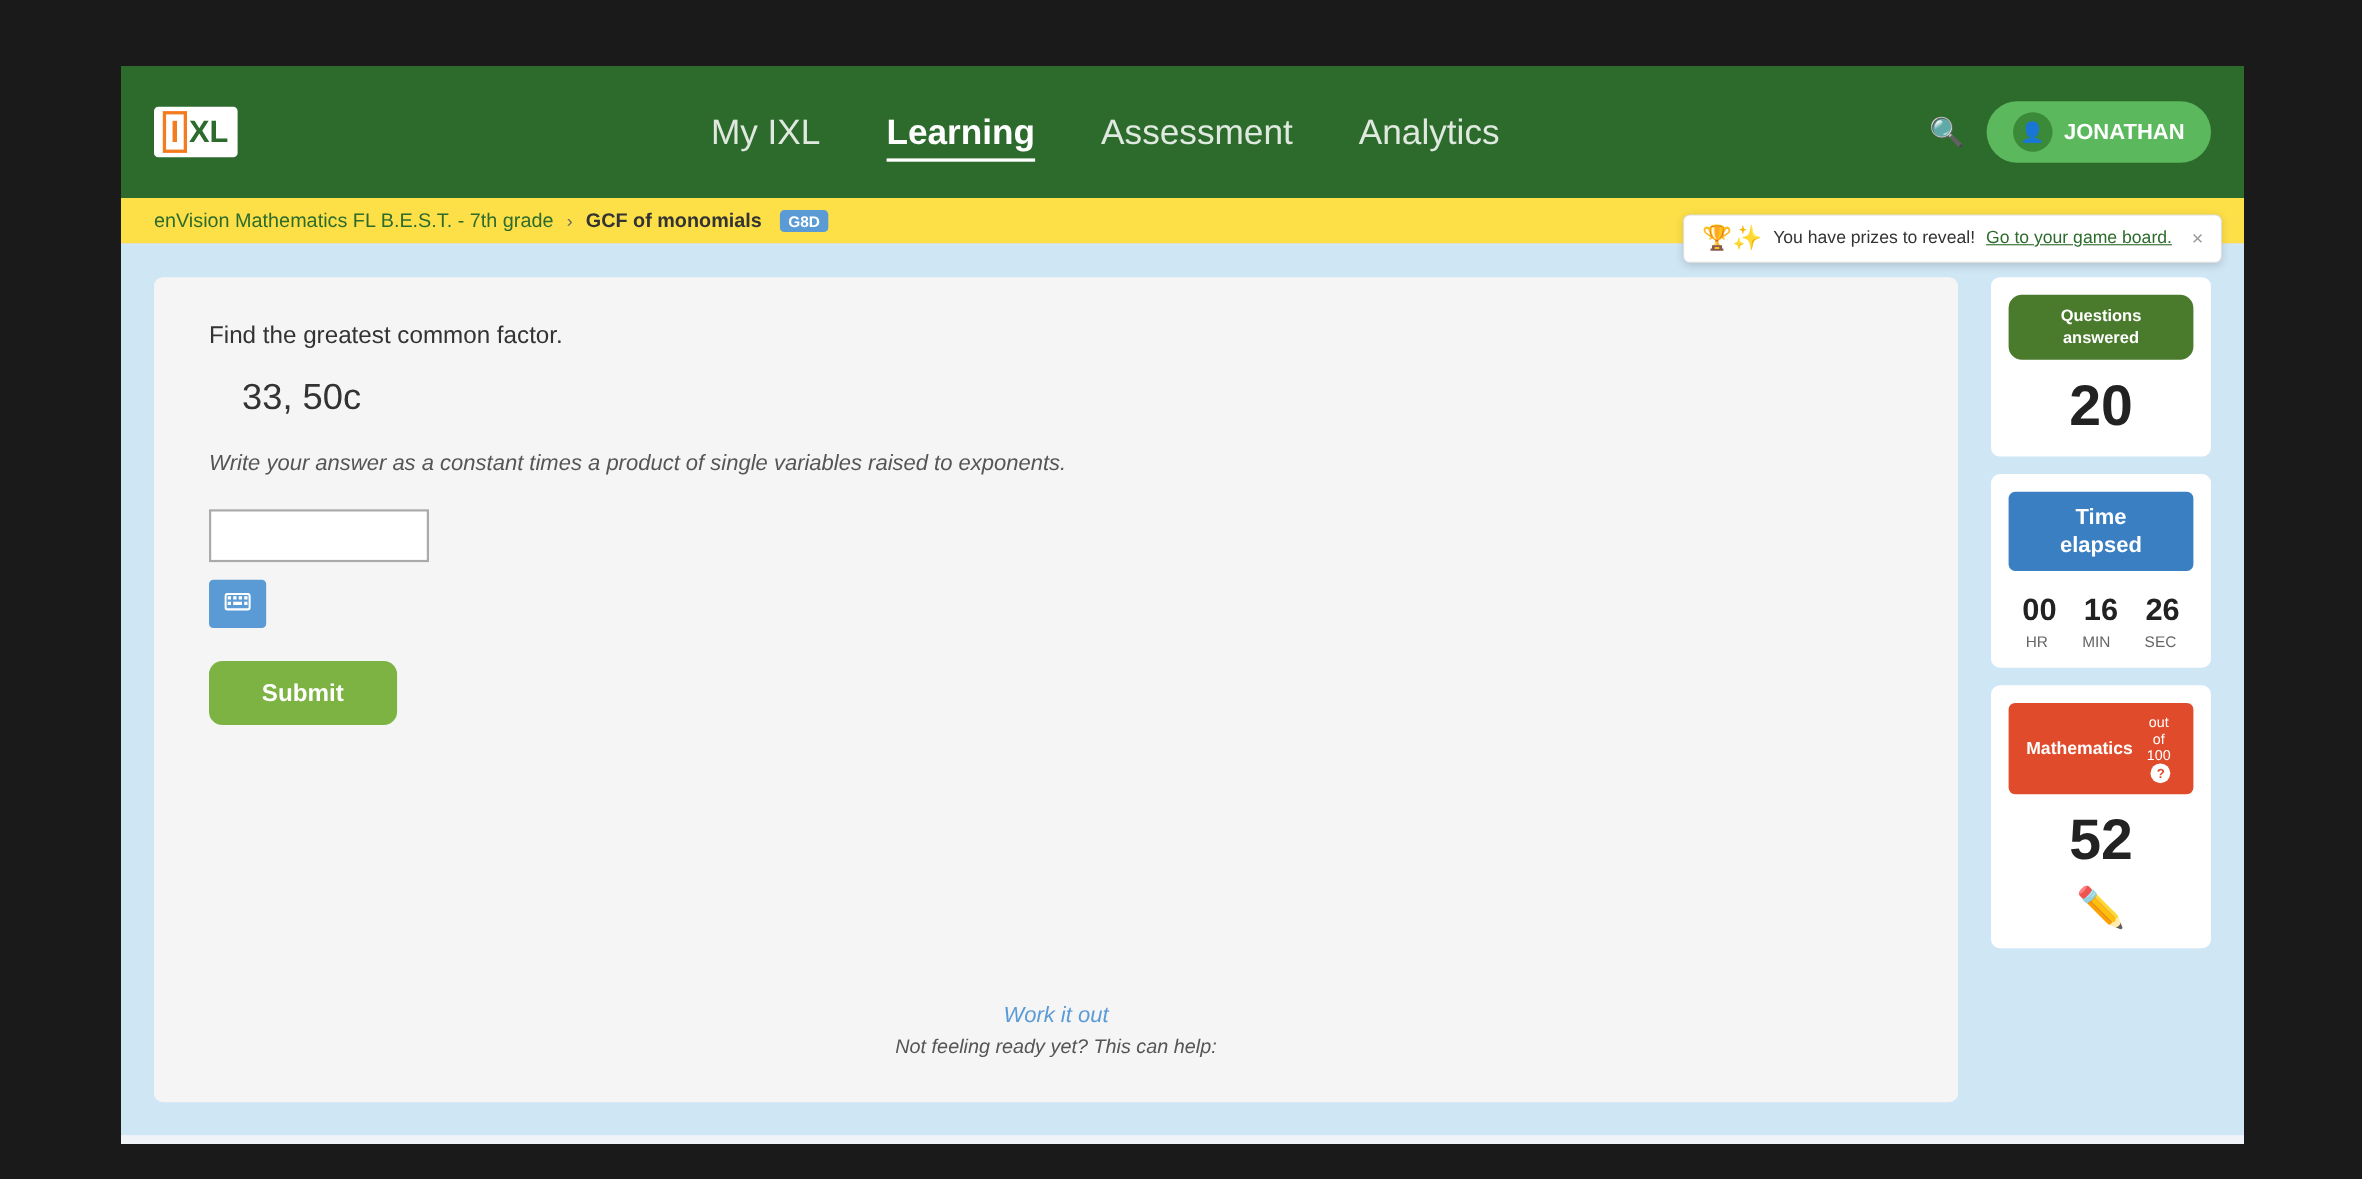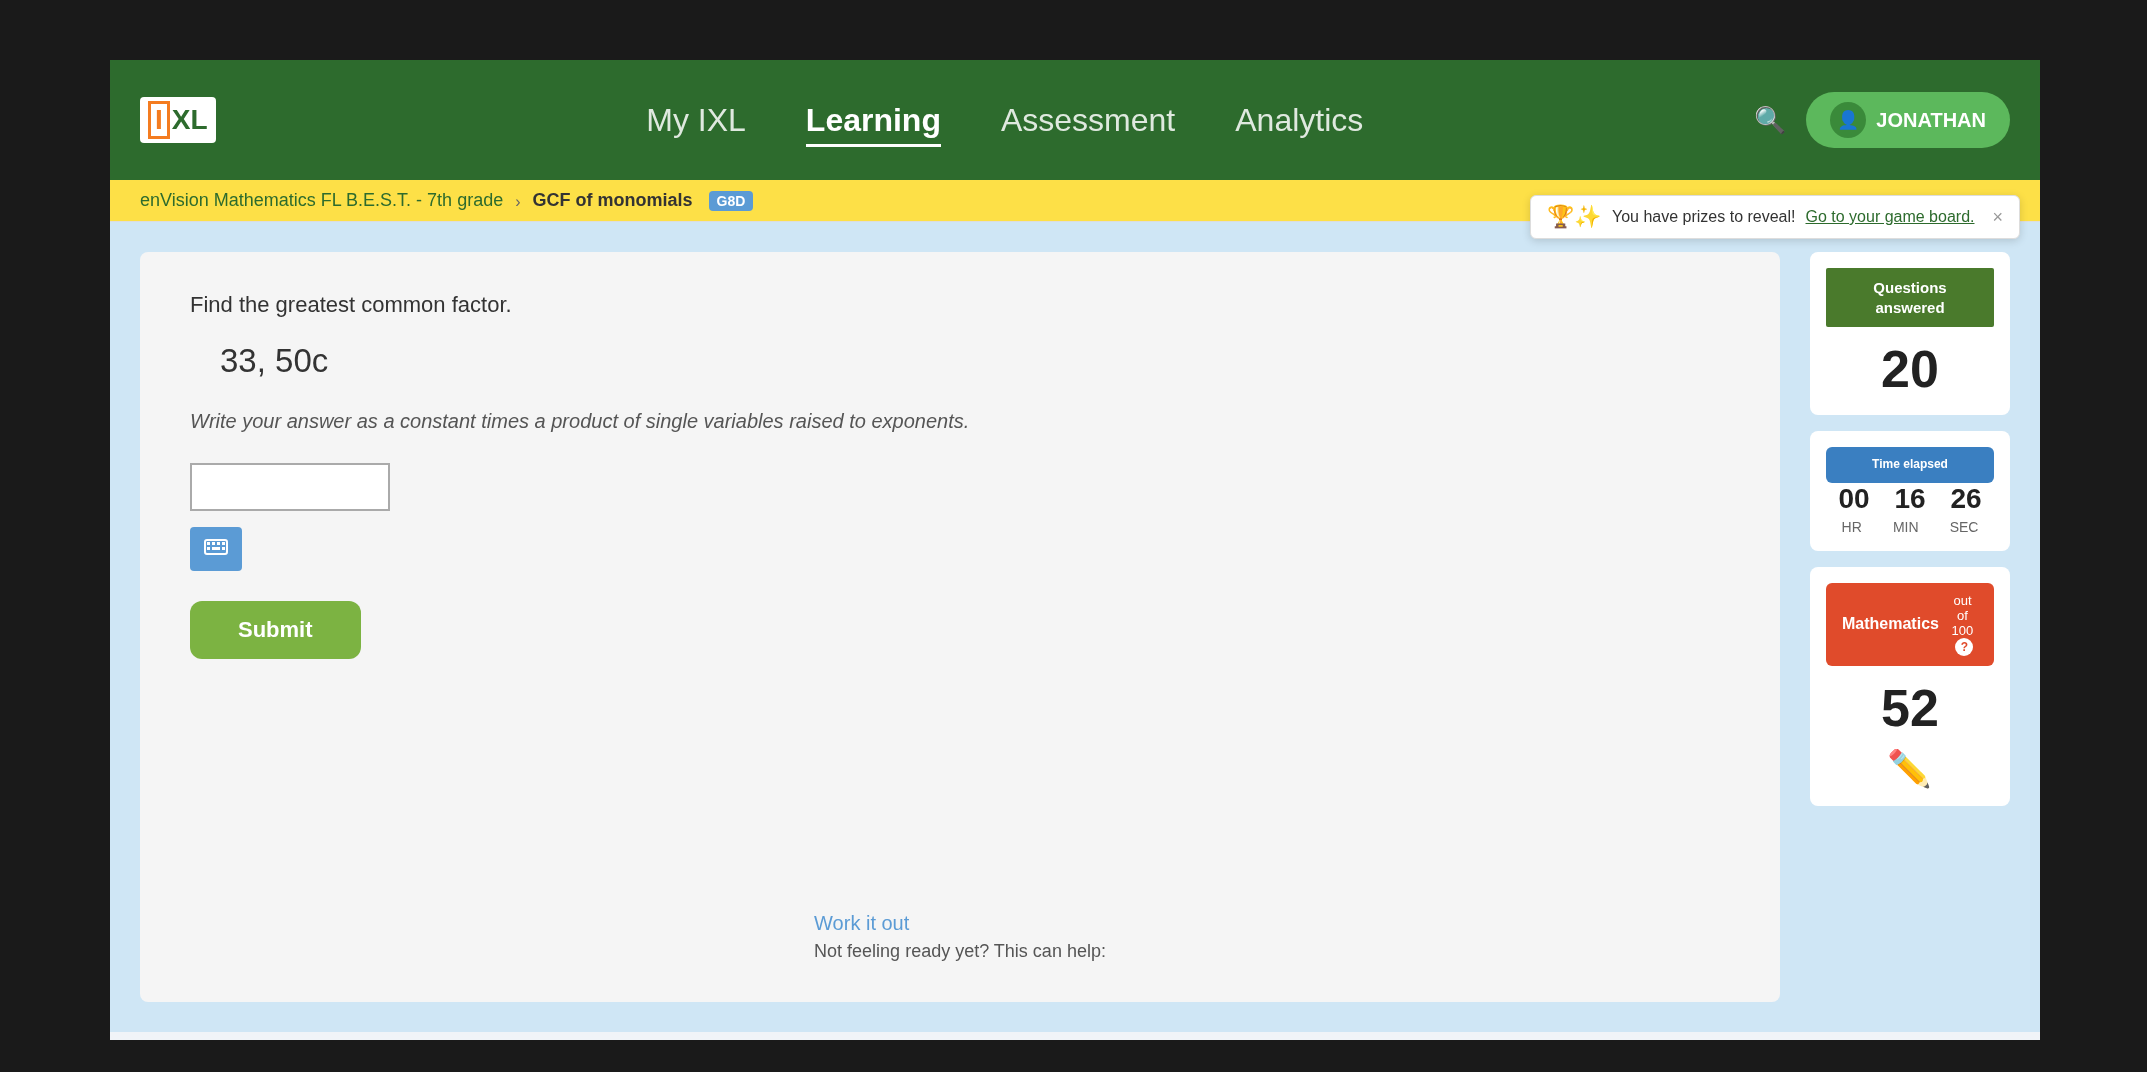--- a/index.html
+++ b/index.html
@@ -265,21 +265,22 @@
       font-weight: 600;
       padding: 16px 48px;
       cursor: pointer;
     }
 
     .work-it-out {
       position: absolute;
       bottom: 40px;
       left: 50%;
       transform: translateX(-50%);
-      text-align: left;
+      text-align: center;
+      font-style: italic;
     }
 
     .work-it-out-link {
       color: #5b9bd5;
       font-size: 20px;
       cursor: pointer;
       display: block;
       margin-bottom: 6px;
     }
 
@@ -301,26 +302,26 @@
       border-radius: 8px;
       padding: 16px;
       text-align: center;
     }
 
     .stat-label-btn {
       background: #3a7fc1;
       color: white;
       border: none;
       border-radius: 6px;
-      font-size: 12px;
+      font-size: 20px;
       font-weight: 700;
       padding: 10px 28px;
       cursor: pointer;
       width: 100%;
-      margin-bottom: 0;
+      margin-bottom: 20px;
       line-height: 1.3;
     }
 
     .stat-value {
       font-size: 52px;
       font-weight: 900;
       color: #222;
     }
 
     .time-labels {
@@ -378,21 +379,21 @@
       background: white;
       border-radius: 8px;
       padding: 16px;
       text-align: center;
     }
 
     .qa-btn {
       background: #4a7a2c;
       color: white;
       border: none;
-      border-radius: 2px;
+      border-radius: 12px;
       font-size: 15px;
       font-weight: 700;
       padding: 10px 16px;
       cursor: pointer;
       width: 100%;
       margin-bottom: 12px;
       line-height: 1.3;
     }
   </style>
 </head>

